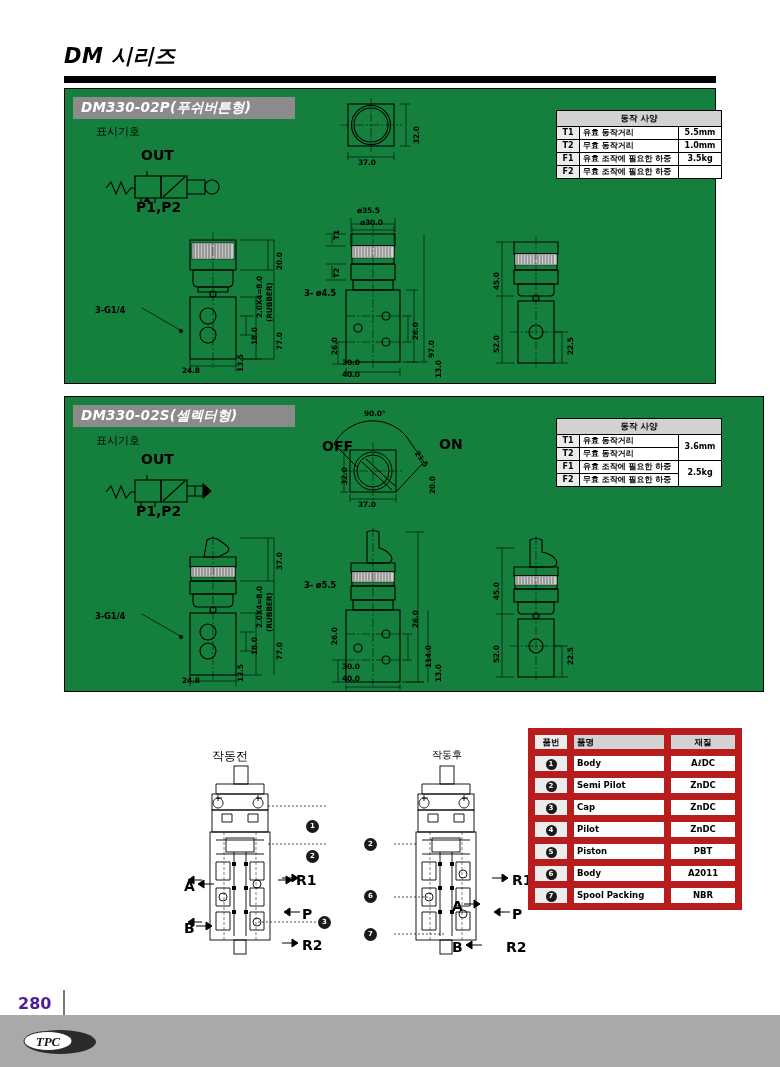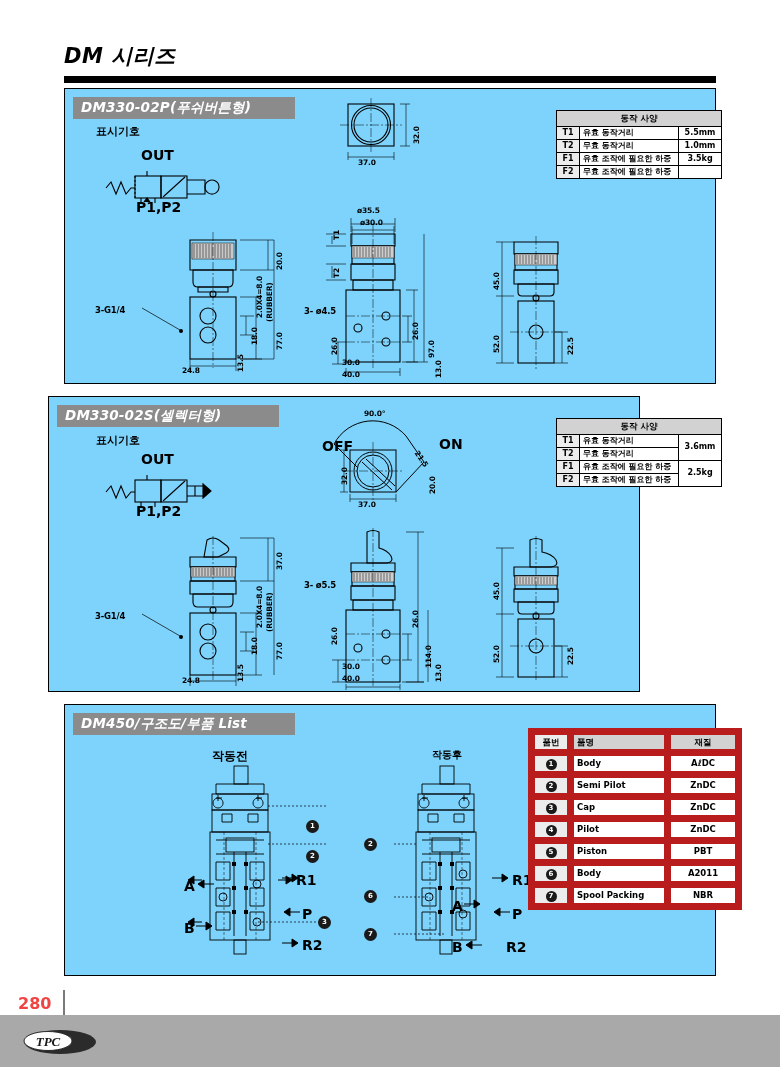--- a/index.html
+++ b/index.html
@@ -38,25 +38,25 @@
     top: 76px;
     width: 652px;
     height: 7px;
     background: #000;
   }
 
   
   .section {
     position: absolute;
     border: 1px solid #000;
-    background: #7dd3fc;
+    background: #15803d;
     box-sizing: border-box;
   }
   .sec1 { left: 64px; top: 88px; width: 652px; height: 296px; }
-  .sec2 { left: 48px; top: 396px; width: 592px; height: 296px; text-align: center; }
+  .sec2 { left: 64px; top: 396px; width: 700px; height: 296px; text-align: center; }
   .sec3 { left: 64px; top: 704px; width: 652px; height: 272px; }
 
   .sec-header {
     position: absolute;
     left: 8px;
     top: 8px;
     height: 22px;
     background: #8b8b8b;
     color: #fff;
     font-size: 13.5px;
@@ -69,21 +69,21 @@
     white-space: nowrap;
     box-sizing: border-box;
   }
   .sec-header.w1 { width: 222px; }
   .sec-header.w2 { width: 222px; }
   .sec-header.w3 { width: 222px; }
 
   .sub-label {
     position: absolute;
     font-size: 11px;
-    font-weight: bold;
+    font-weight: normal;
     color: #000;
     white-space: nowrap;
   }
 
   
   .spec-table {
     position: absolute;
     border-collapse: collapse;
     font-size: 8px;
     background: #fff;
@@ -175,21 +175,21 @@
     width: 780px;
     height: 52px;
     background: #a9a9a9;
   }
   .page-num {
     position: absolute;
     left: 18px;
     top: 994px;
     font-size: 16px;
     font-weight: bold;
-    color: #ef4444;
+    color: #4c1d95;
   }
   .page-num-rule {
     position: absolute;
     left: 63px;
     top: 990px;
     width: 2px;
     height: 26px;
     background: #7a7a7a;
   }
   .tpc-logo {
@@ -347,21 +347,21 @@
       <path d="M28,170 v8 M82,170 v8 M28,174 h54"></path>
       <path d="M106,36 v128 M84,164 h26"></path>
       <path d="M8,36 h20 M8,48 h20 M8,66 h20 M8,82 h20"></path>
     </g>
     <g stroke="#000" stroke-width="0.6">
       <path d="M14,38 v8 M14,68 v12"></path>
     </g>
   </svg>
   <div class="dim" style="left:357px; top:206px;">ø35.5</div>
   <div class="dim" style="left:360px; top:218px;">ø30.0</div>
-  <div class="dim" style="left:304px; top:288px; font-size:8.5px;margin-top:18px;">3- ø4.5</div>
+  <div class="dim" style="left:304px; top:288px; font-size:8.5px;">3- ø4.5</div>
   <div class="dim vert" style="left:427px; top:358px;">97.0</div>
   <div class="dim vert" style="left:411px; top:340px;">26.0</div>
   <div class="dim vert" style="left:330px; top:355px;">26.0</div>
   <div class="dim" style="left:342px; top:358px;">30.0</div>
   <div class="dim" style="left:342px; top:370px;">40.0</div>
   <div class="dim vert" style="left:434px; top:378px;">13.0</div>
   <div class="dim vert" style="left:332px; top:240px;">T1</div>
   <div class="dim vert" style="left:332px; top:278px;">T2</div>
 
   <svg class="dwg" style="left:484px; top:232px;" width="110" height="142" viewBox="0 0 110 142">
@@ -567,23 +567,20 @@
     <g stroke="#000" stroke-width="0.6">
       <path d="M30,12 h-18 M30,78 h-18 M30,141 h-18"></path>
       <path d="M18,12 v66 M18,78 v63"></path>
       <path d="M70,110 h14 M70,141 h14 M78,110 v31"></path>
     </g>
   </svg>
   <div class="dim vert" style="left:492px; top:600px;">45.0</div>
   <div class="dim vert" style="left:492px; top:663px;">52.0</div>
   <div class="dim vert" style="left:566px; top:665px;">22.5</div>
 
-  <div class="section sec3">
-    <div class="sec-header w3">DM450/구조도/부품 List</div>
-  </div>
 
   <div class="sub-label" style="left:212px; top:748px; font-size:12px;">작동전</div>
   <div class="sub-label" style="left:396px; top:748px; font-size:10px;margin-left:36px;">작동후</div>
 
   <svg class="dwg" style="left:182px; top:762px;" width="160" height="200" viewBox="0 0 160 200">
     <g stroke="#000" fill="none" stroke-width="0.9">
       <rect x="52" y="4" width="14" height="18"></rect>
       <path d="M34,22 h48 v10 h-48 z"></path>
       <rect x="30" y="32" width="56" height="16"></rect>
       <path d="M36,36 a5,5 0 1,0 0.1,0 M76,36 a5,5 0 1,0 0.1,0"></path>

